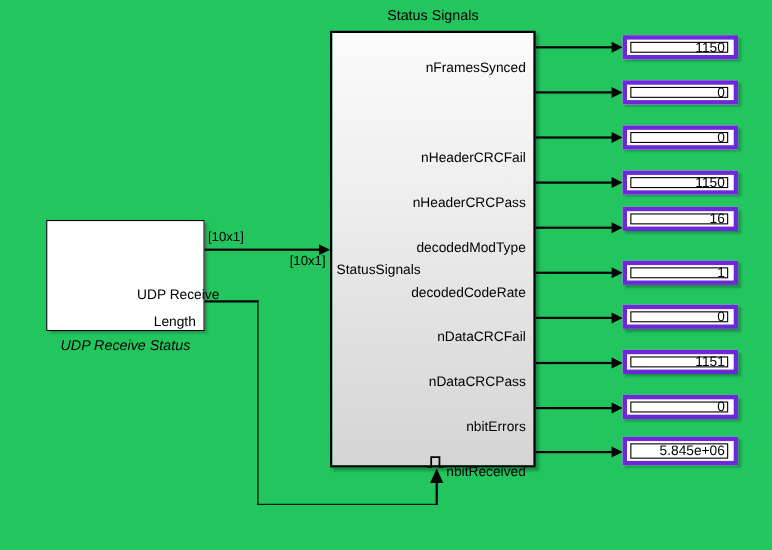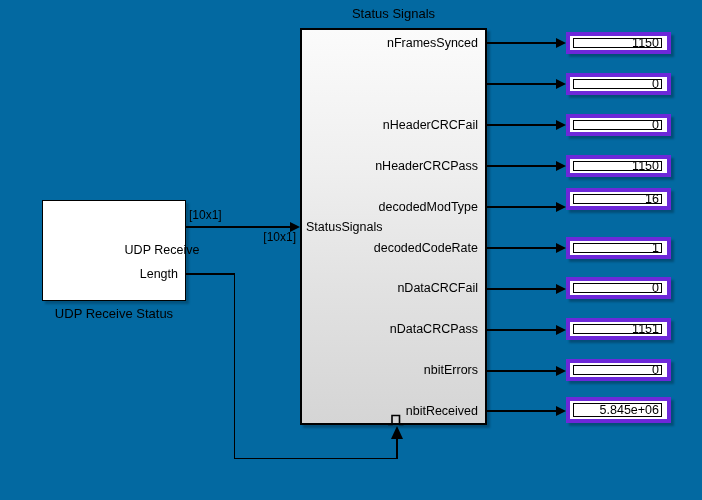--- a/index.html
+++ b/index.html
@@ -3,21 +3,21 @@
 <meta charset="utf-8">
 <style>
   html,body{margin:0;padding:0;}
   body{
     font-family:"Liberation Sans","DejaVu Sans",sans-serif;
     background:#f5f5f5;
   }
   .canvas{
     position:relative;
     width:702px;height:500px;
-    background:#0369a1;
+    background:#22c55e;
     overflow:hidden;
     color:#000;
   }
   .block-title{
     position:absolute;
     font-size:13px;
     text-align:center;
     color:#000;
     white-space:nowrap;
   }
@@ -38,20 +38,21 @@
     border:1.5px solid #000;
     background:#ffffff;
     box-shadow:3px 3px 2px rgba(0,0,0,0.22);
   }
   .port-label{
     position:absolute;
     font-size:12.5px;
     line-height:16px;
     white-space:nowrap;
     color:#000;
+    margin-top:18px;
   }
   .right-align{text-align:right;}
   .wire{
     position:absolute;
     background:#000;
   }
   .wire.h{height:1.5px;}
   .wire.v{width:1.5px;}
   .arrow-right{
     position:absolute;
@@ -168,21 +169,21 @@
   <div class="display" style="top:359px;">
       <div class="inner">0</div>
     </div>
   <div class="display" style="top:397px;height:26px;">
       <div class="inner">5.845e+06</div>
     </div>
 
   <div class="src-block"></div>
   <div class="port-label" style="left:42px;top:242px;width:144px;text-align:center;padding-left:48px;">UDP Receive</div>
   <div class="port-label right-align" style="left:60px;top:266px;width:118px;">Length</div>
-  <div class="block-title" style="left:23px;top:306px;width:182px;">UDP Receive Status</div>
+  <div class="block-title" style="left:23px;top:306px;width:182px;font-style:italic;">UDP Receive Status</div>
 
   <div class="wire h" style="left:186px;top:226px;width:105px;"></div>
   <div class="arrow-right" style="left:290px;top:222px;"></div>
   <div class="dim-label" style="left:189px;top:208px;">[10x1]</div>
   <div class="dim-label" style="left:226px;top:230px;width:70px;text-align:right;">[10x1]</div>
 
   <div class="wire h" style="left:186px;top:273px;width:49px;"></div>
   <div class="wire v" style="left:233.5px;top:273px;height:186px;"></div>
   <div class="wire h" style="left:233.5px;top:457.5px;width:164px;"></div>
   <div class="wire v" style="left:396px;top:438px;height:21px;"></div>

